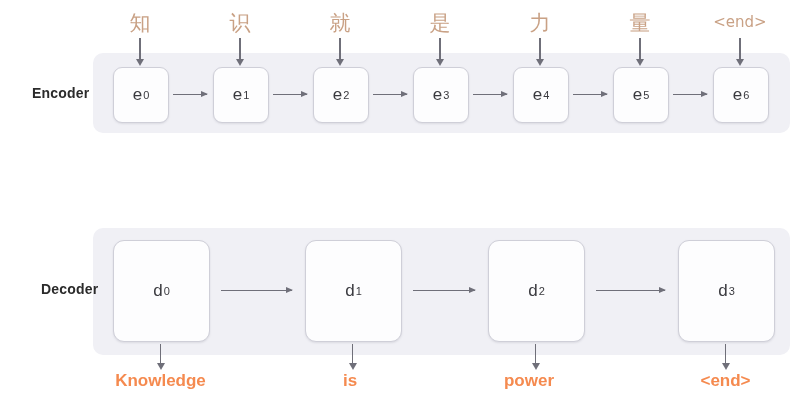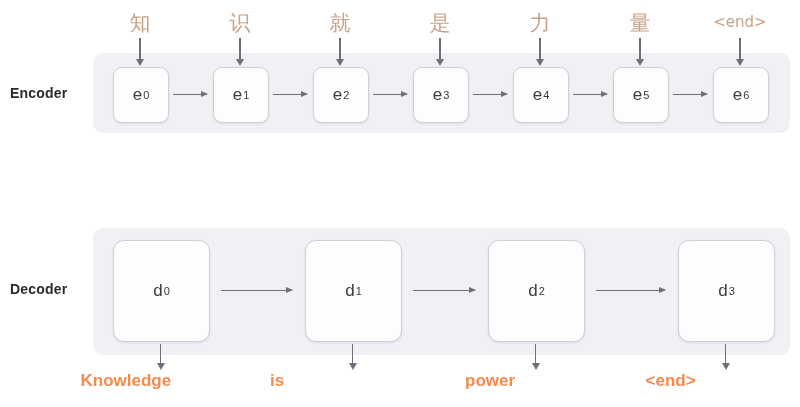--- a/index.html
+++ b/index.html
@@ -21,23 +21,24 @@
   #decoder-band{left:93px;top:228px;width:697px;height:127px;}
 
   
   .row-label{
     position:absolute;
     font-size:14px;
     font-weight:bold;
     color:#2b2b2b;
     letter-spacing:.2px;
     white-space:nowrap;
+    margin-left:22px;
   }
   #encoder-label{left:10px;top:85px;}
-  #decoder-label{left:10px;top:281px;}
+  #decoder-label{left:19px;top:281px;}
 
   
   .cell{
     position:absolute;
     background:#fdfdfe;
     border:1px solid #cfcfd8;
     border-radius:9px;
     box-shadow:0 1px 2px rgba(120,120,140,.18);
     display:flex;align-items:center;justify-content:center;
     color:#3a3a3f;
@@ -78,20 +79,21 @@
   }
   .in-token.cjk{font-size:21px;top:9px;}
   .in-token.latin{font-size:15px;top:13px;}
 
   
   .out-token{
     position:absolute;
     color:#f58a4f;
     font-size:17px;
     font-weight:bold;
+    text-align:center;
     white-space:nowrap;
     top:371px;
   }
 </style>
 </head>
 <body>
 
 <div id="stage">
 
   <div class="band" id="encoder-band"></div>
@@ -182,17 +184,17 @@
     </div>
   <div id="decoder-output-arrows">
       <div class="varrow" style="left: 159.8px; top: 344px; height: 20px;"></div>
       <div class="varrow" style="left: 351.8px; top: 344px; height: 20px;"></div>
       <div class="varrow" style="left: 534.8px; top: 344px; height: 20px;"></div>
       <div class="varrow" style="left: 724.8px; top: 344px; height: 20px;"></div>
     </div>
   <div id="decoder-outputs">
       <div class="out-token" style="left: 80.5px; width: 160px;">Knowledge</div>
       <div class="out-token" style="left: 270px; width: 160px;">is</div>
-      <div class="out-token" style="left: 465px; width: 160px;">power</div>
+      <div class="out-token" style="left: 449px; width: 160px;">power</div>
       <div class="out-token" style="left: 645.5px; width: 160px;">&lt;end&gt;</div>
     </div>
 
 </div>
 
 </body></html>

